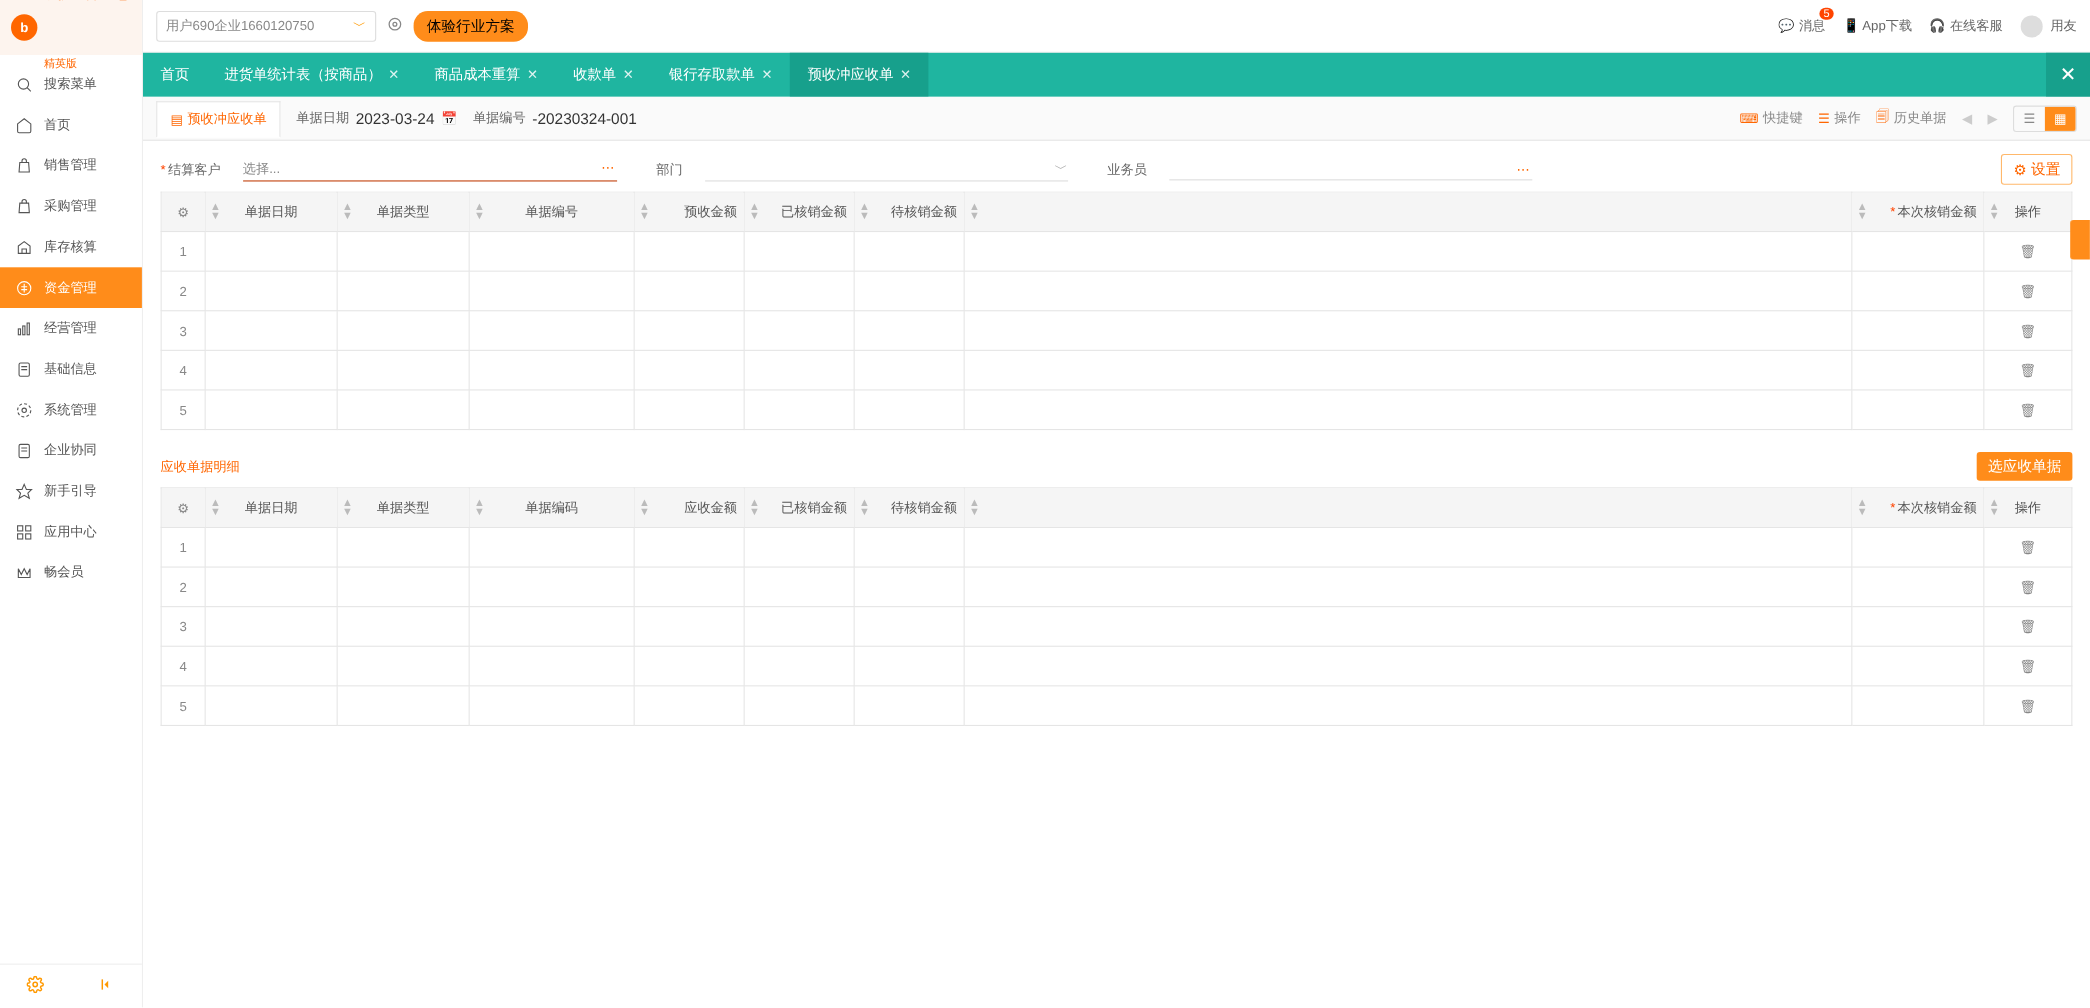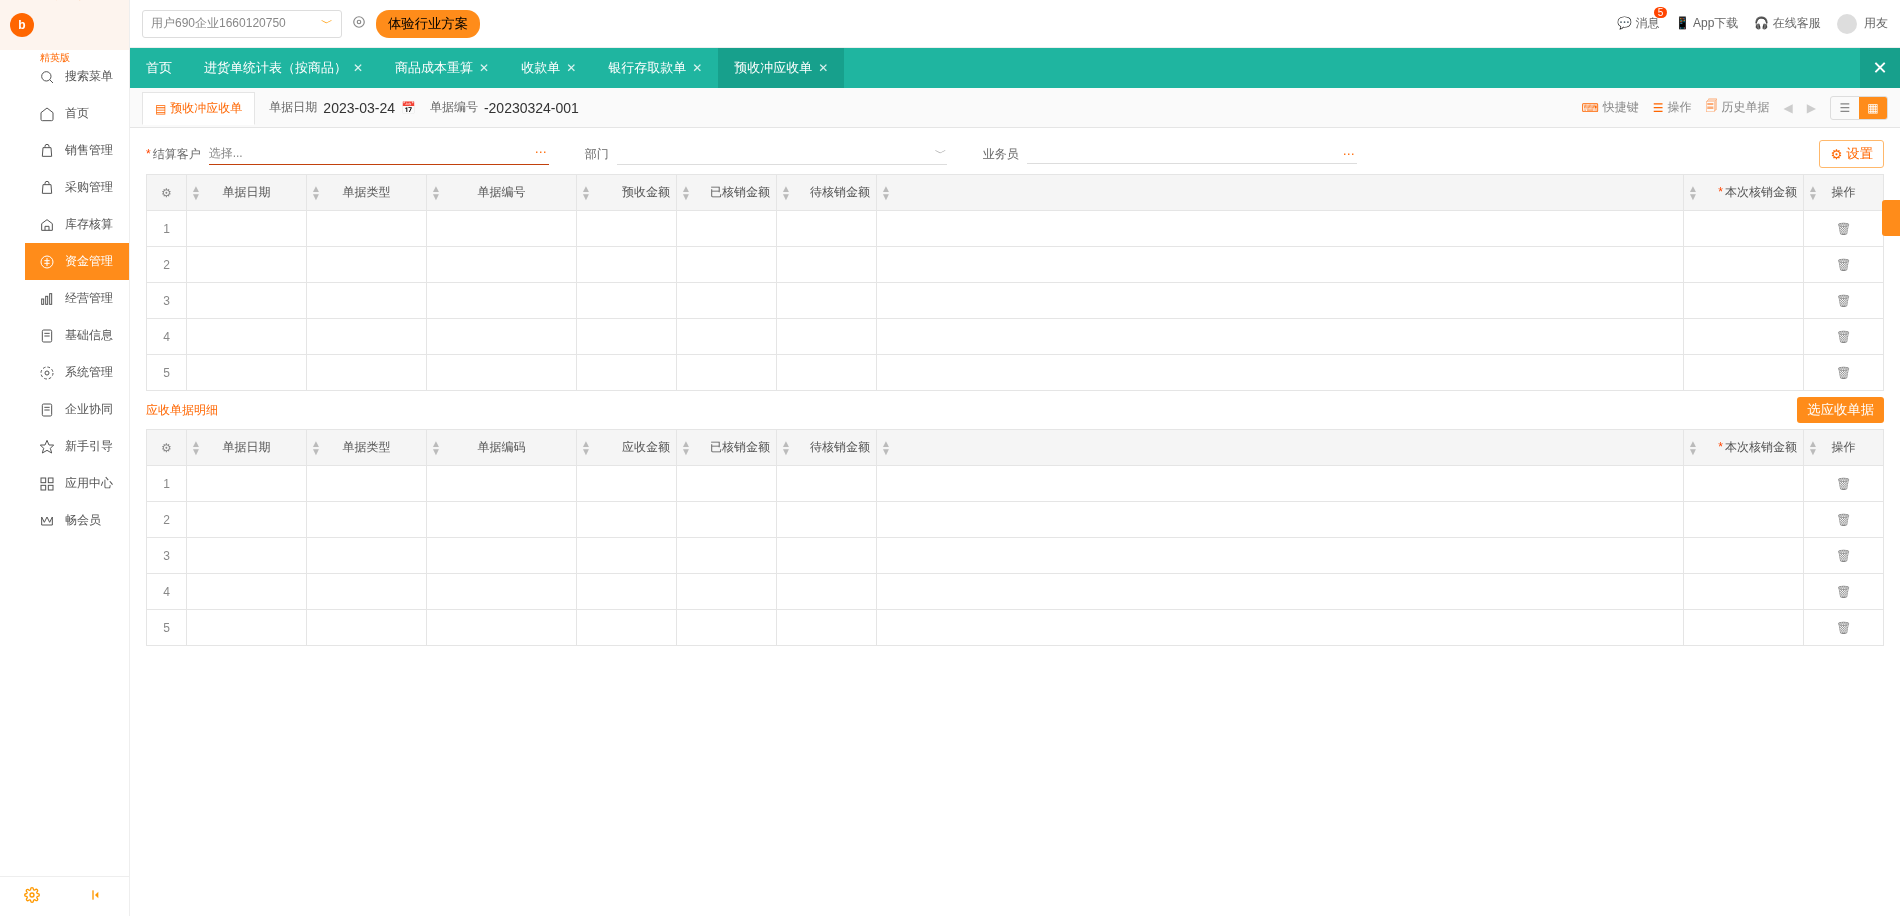--- a/index.html
+++ b/index.html
@@ -7,21 +7,21 @@
 .app { display: flex; height: 100vh; }
 
 
 .sidebar { width: 130px; background: #fff; border-right: 1px solid #eee; display: flex; flex-direction: column; }
 .logo-area { height: 50px; background: #fdf4ee; display: flex; align-items: center; padding: 0 10px; }
 .logo-icon { width: 24px; height: 24px; background: #f60; border-radius: 50%; margin-right: 6px; display: flex; align-items: center; justify-content: center; color: #fff; font-weight: bold; }
 .logo-text { display: flex; flex-direction: column; gap: 48px; }
 .logo-main { font-size: 13px; color: #f60; font-weight: bold; }
 .logo-sub { font-size: 10px; color: #f60; }
 .nav { flex: 1; padding-top: 8px; }
-.nav-item { display: flex; align-items: center; padding: 10px 14px; color: #555; cursor: pointer; margin-left: 25px; }
+.nav-item { display: flex; align-items: center; padding: 10px 14px; color: #555; cursor: pointer; }
 .nav-item.active { background: #ff8c1a; color: #fff; }
 .nav-item .icon { width: 16px; height: 16px; margin-right: 10px; display: inline-flex; align-items: center; justify-content: center; }
 .nav-item .icon svg { stroke: currentColor; fill: none; stroke-width: 1.5; }
 .sidebar-footer { height: 40px; display: flex; align-items: center; justify-content: space-around; border-top: 1px solid #eee; color: #f90; }
 
 
 .main { flex: 1; display: flex; flex-direction: column; overflow: hidden; position: relative; }
 
 
 .topbar { height: 48px; background: #fff; display: flex; align-items: center; padding: 0 12px; border-bottom: 1px solid #eee; }
@@ -49,21 +49,21 @@
 .cal-icon { color: #f60; }
 .subheader-right { margin-left: auto; display: flex; align-items: center; gap: 14px; color: #666; }
 .sh-link { display: flex; align-items: center; gap: 4px; cursor: pointer; color: #888; }
 .sh-link .ic { color: #f60; }
 .view-toggle { display: flex; border: 1px solid #ddd; border-radius: 3px; overflow: hidden; }
 .vt-btn { width: 28px; height: 22px; display: flex; align-items: center; justify-content: center; cursor: pointer; color: #888; }
 .vt-btn.active { background: #ff8c1a; color: #fff; }
 
 
 .form-row { display: flex; padding: 12px 16px 6px; align-items: center; gap: 36px; }
-.field { display: flex; align-items: center; gap: 8px; }
+.field { display: flex; align-items: center; gap: 20px; }
 .field .label { color: #666; }
 .field .req { color: #f40; margin-right: 2px; }
 .field .input { border-bottom: 1px solid #c2410c; width: 340px; padding: 2px 0; color: #888; display: flex; justify-content: space-between; }
 .field .input.plain { border-bottom: 1px solid #ddd; width: 330px; }
 .field .dots { color: #f60; letter-spacing: 2px; cursor: pointer; }
 .field .chev { color: #aaa; }
 .settings-btn { margin-left: auto; border: 1px solid #ffb86b; color: #f60; padding: 4px 10px; border-radius: 3px; cursor: pointer; display: flex; align-items: center; gap: 4px; background: #fff; }
 
 
 .content-scroll { flex: 1; overflow-y: auto; padding: 0 16px 60px; }
@@ -449,21 +449,21 @@
               <td class="right"></td>
               <td class="right"></td>
               <td class="right"></td>
               <td class=""></td>
               <td class="right"></td>
               <td class="center"><span class="trash">🗑</span></td>
             </tr>
           </tbody>
         </table>
 
-      <div class="section-hdr" style="margin-top:6px">
+      <div class="section-hdr" style="margin-top:20px">
         <span class="section-title">应收单据明细</span>
         <button class="pick-btn">选应收单据</button>
       </div>
       <table id="recv-table">
           <thead>
             <tr>
               <th class="gear-th">⚙</th>
               <th class=" " style="width:120px"><span class="sort-ic">▲<br>▼</span>单据日期</th>
               <th class=" " style="width:120px"><span class="sort-ic">▲<br>▼</span>单据类型</th>
               <th class=" " style="width:150px"><span class="sort-ic">▲<br>▼</span>单据编码</th>

